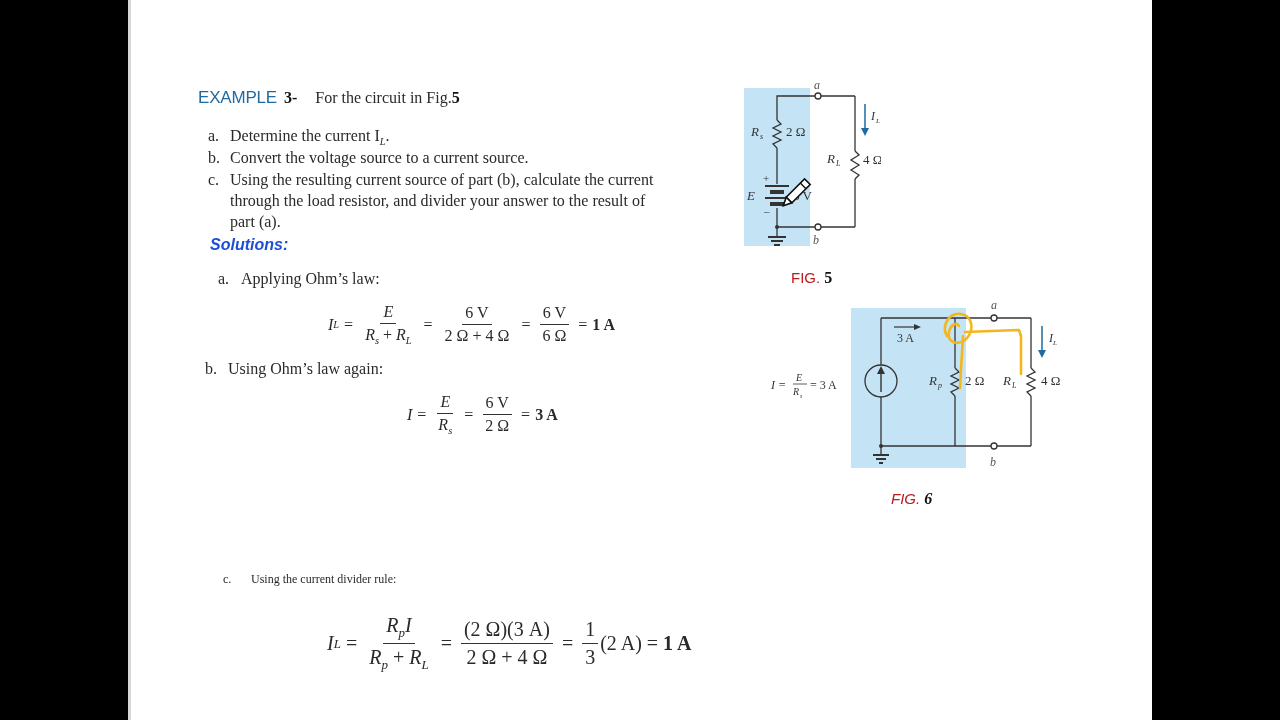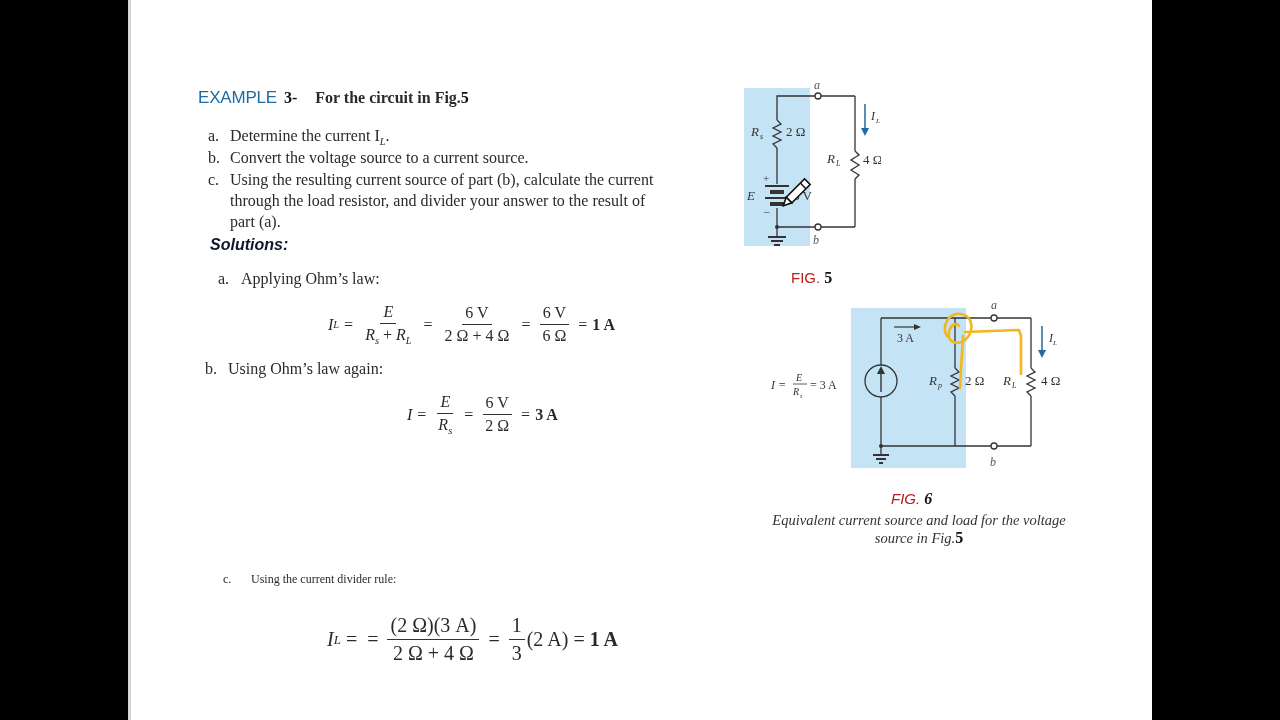--- a/index.html
+++ b/index.html
@@ -2,42 +2,42 @@
 <html><head>
 <meta charset="utf-8">
 <style>
   html, body { margin:0; padding:0; }
   body { width:1280px; height:720px; background:#000; position:relative; overflow:hidden; font-family:"Liberation Serif", serif; color:#222; }
   .page { position:absolute; left:128px; top:0; width:1024px; height:720px; background:#fff; border-left:3px solid #d6d6d6; box-sizing:border-box; }
   .abs { position:absolute; white-space:nowrap; }
   .ex-title { font-family:"Liberation Sans", sans-serif; color:#1f6aa0; font-size:17px; font-weight:normal; letter-spacing:-0.2px;text-align:center; }
   .bold-num { font-family:"Liberation Serif", serif; font-weight:bold; color:#111; }
   .txt { font-size:16px; color:#2a2a2a; }
-  .sol { font-family:"Liberation Sans", sans-serif; font-style:italic; font-weight:bold; color:#0f172a; font-size:16px; }
+  .sol { font-family:"Liberation Sans", sans-serif; font-style:italic; font-weight:bold; color:#1d4ed8; font-size:16px; }
   .it { font-style:italic; }
   .frac { display:inline-flex; flex-direction:column; align-items:center; vertical-align:middle; margin:0 4px; }
   .frac .num { padding:0 3px 2px; border-bottom:1px solid #333; text-align:center; }
   .frac .den { padding:2px 3px 0; text-align:center; }
   .eq { display:flex; align-items:center; font-size:16px; color:#2a2a2a; }
   .eq .op { margin:0 5px; }
   .eq.big { font-size:20px; }
   sub { font-size:0.65em; }
   .figcap { font-family:"Liberation Sans", sans-serif; color:#b91c1c; font-size:15px; }
   .figdesc { font-style:italic; font-size:14.5px; color:#333; text-align:center; }
   svg text { font-family:"Liberation Serif", serif; }
 </style>
 </head>
 <body>
 
 <div class="page">
 
   <div class="abs" style="left:67px; top:88px;">
     <span class="ex-title">EXAMPLE</span>
     <span class="bold-num" style="font-size:16px; margin-left:3px;">3-</span>
-    <span class="txt" style="margin-left:14px;font-weight:bold;">For the circuit in Fig.</span><span class="bold-num" style="font-size:16px;">5</span>
+    <span class="txt" style="margin-left:14px;">For the circuit in Fig.</span><span class="bold-num" style="font-size:16px;">5</span>
   </div>
 
   <div class="abs txt" style="left:77px; top:127px;">
     <span style="display:inline-block; width:22px;">a.</span><span>Determine the current I</span><sub class="it">L</sub><span>.</span>
   </div>
   <div class="abs txt" style="left:77px; top:149px;">
     <span style="display:inline-block; width:22px;">b.</span><span>Convert the voltage source to a current source.</span>
   </div>
   <div class="abs txt" style="left:77px; top:171px;">
     <span style="display:inline-block; width:22px; vertical-align:top;">c.</span><span style="display:inline-block; line-height:21px; margin-top:-2px;">
@@ -93,20 +93,24 @@
     <b>3 A</b>
   </div>
 
   <div class="abs" style="left:92px; top:572px; font-size:12px; color:#2a2a2a;">
     <span style="display:inline-block; width:28px;">c.</span><span>Using the current divider rule:</span>
   </div>
   <div class="abs eq big" style="left:196px; top:614px;">
     <span class="it">I</span>
       <sub class="it">L</sub>
     <span class="op">=</span>
+    <span class="frac">
+        <span class="num"><span class="it">R</span><sub class="it">p</sub><span class="it">I</span></span>
+        <span class="den"><span class="it">R</span><sub class="it">p</sub> <span>+</span> <span class="it">R</span><sub class="it">L</sub></span>
+      </span>
     <span class="op">=</span>
     <span class="frac">
         <span class="num">(2 Ω)(3 A)</span>
         <span class="den">2 Ω + 4 Ω</span>
       </span>
     <span class="op">=</span>
     <span class="frac" style="margin-right:2px;">
         <span class="num">1</span>
         <span class="den">3</span>
       </span>
@@ -227,17 +231,13 @@
     <text x="42" y="99" font-size="10" font-style="italic" fill="#333">R</text>
     <text x="49" y="102" font-size="6" font-style="italic" fill="#333">s</text>
     <text x="59" y="93" font-size="12" fill="#333">= 3 A</text>
 
     <path d="M196,40 C190,30 198,16 210,18 C222,20 224,35 214,44 C206,50 196,46 198,36 C200,28 206,26 208,30 M212,40 C212,44 210,70 209,92 M214,36 L268,34 L270,40 L270,78" stroke="#f2b61f" stroke-width="2.6" fill="none" stroke-linecap="round" stroke-linejoin="round"></path>
   </svg>
   <div class="abs" style="left:760px; top:490px;font-style:italic;">
     <span class="figcap">FIG.</span>
     <b style="font-size:16px; color:#111;">6</b>
   </div>
-  <div class="abs figdesc" style="left:620px; top:512px; width:336px;">
-    <div>Equivalent current source and load for the voltage</div>
-    <div><span>source in Fig.</span><b style="font-style:normal; font-size:16px; color:#111;">5</b></div>
-  </div>
 </div>
 
 </body></html>

